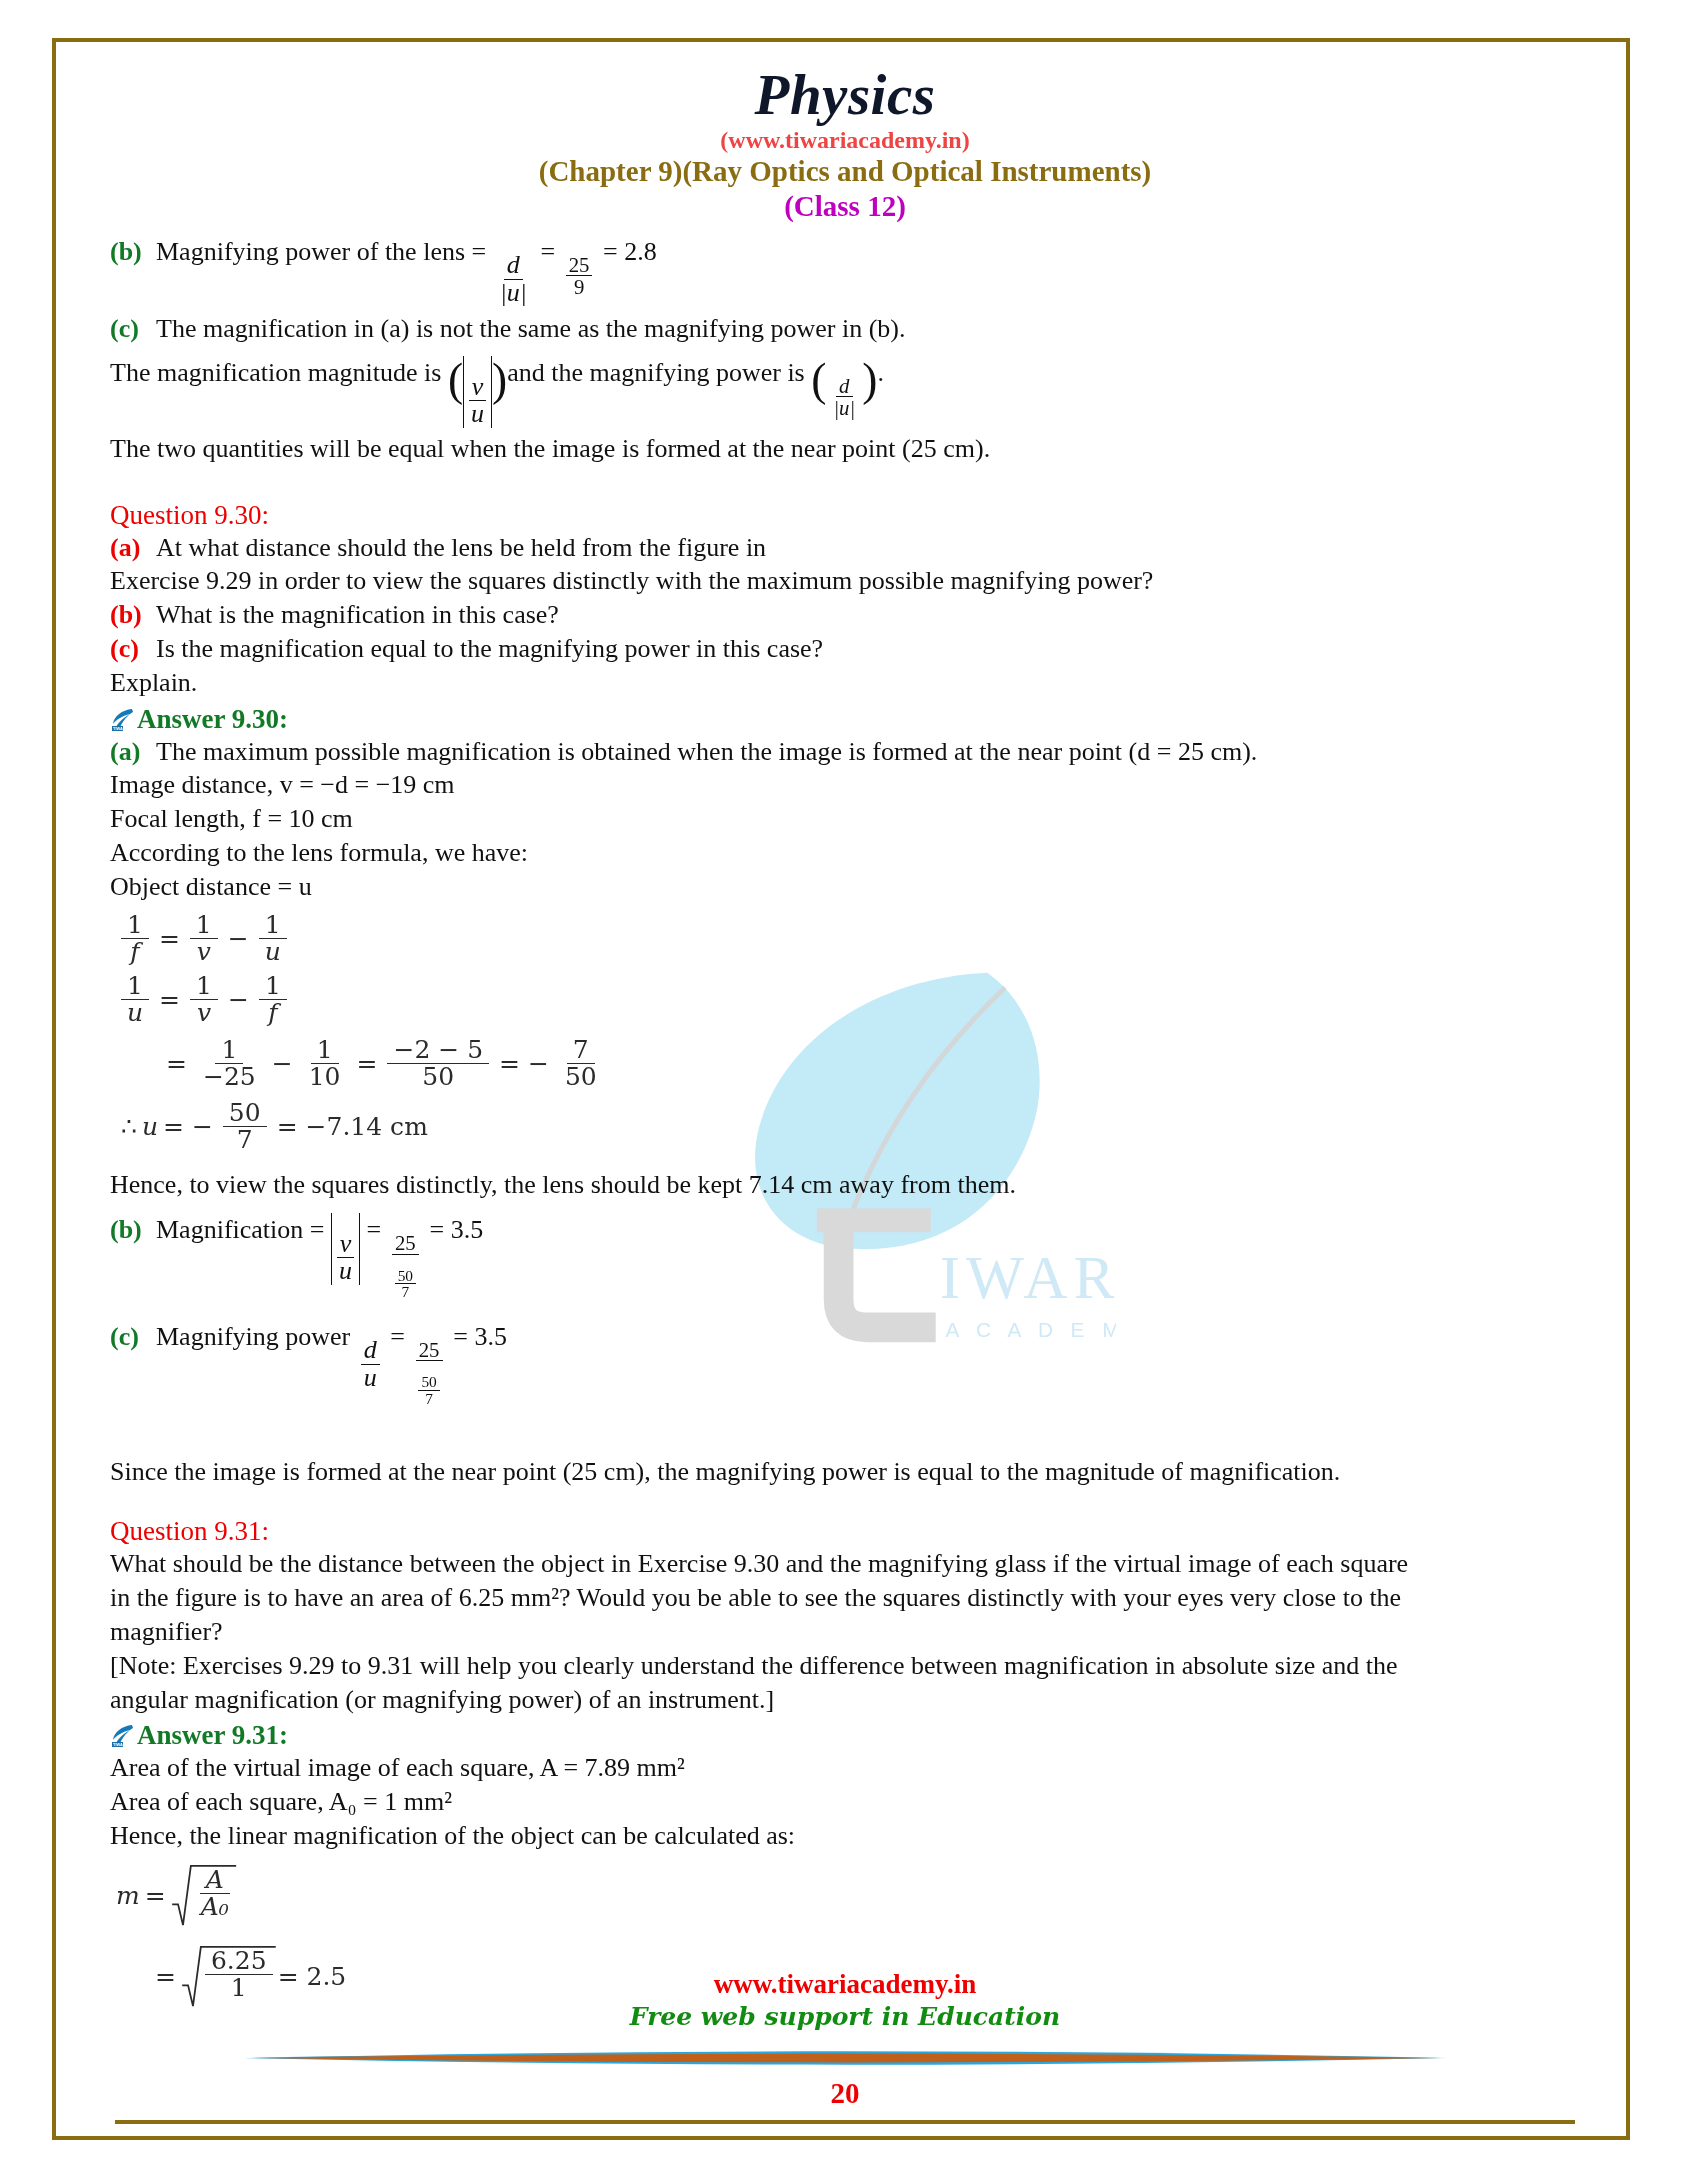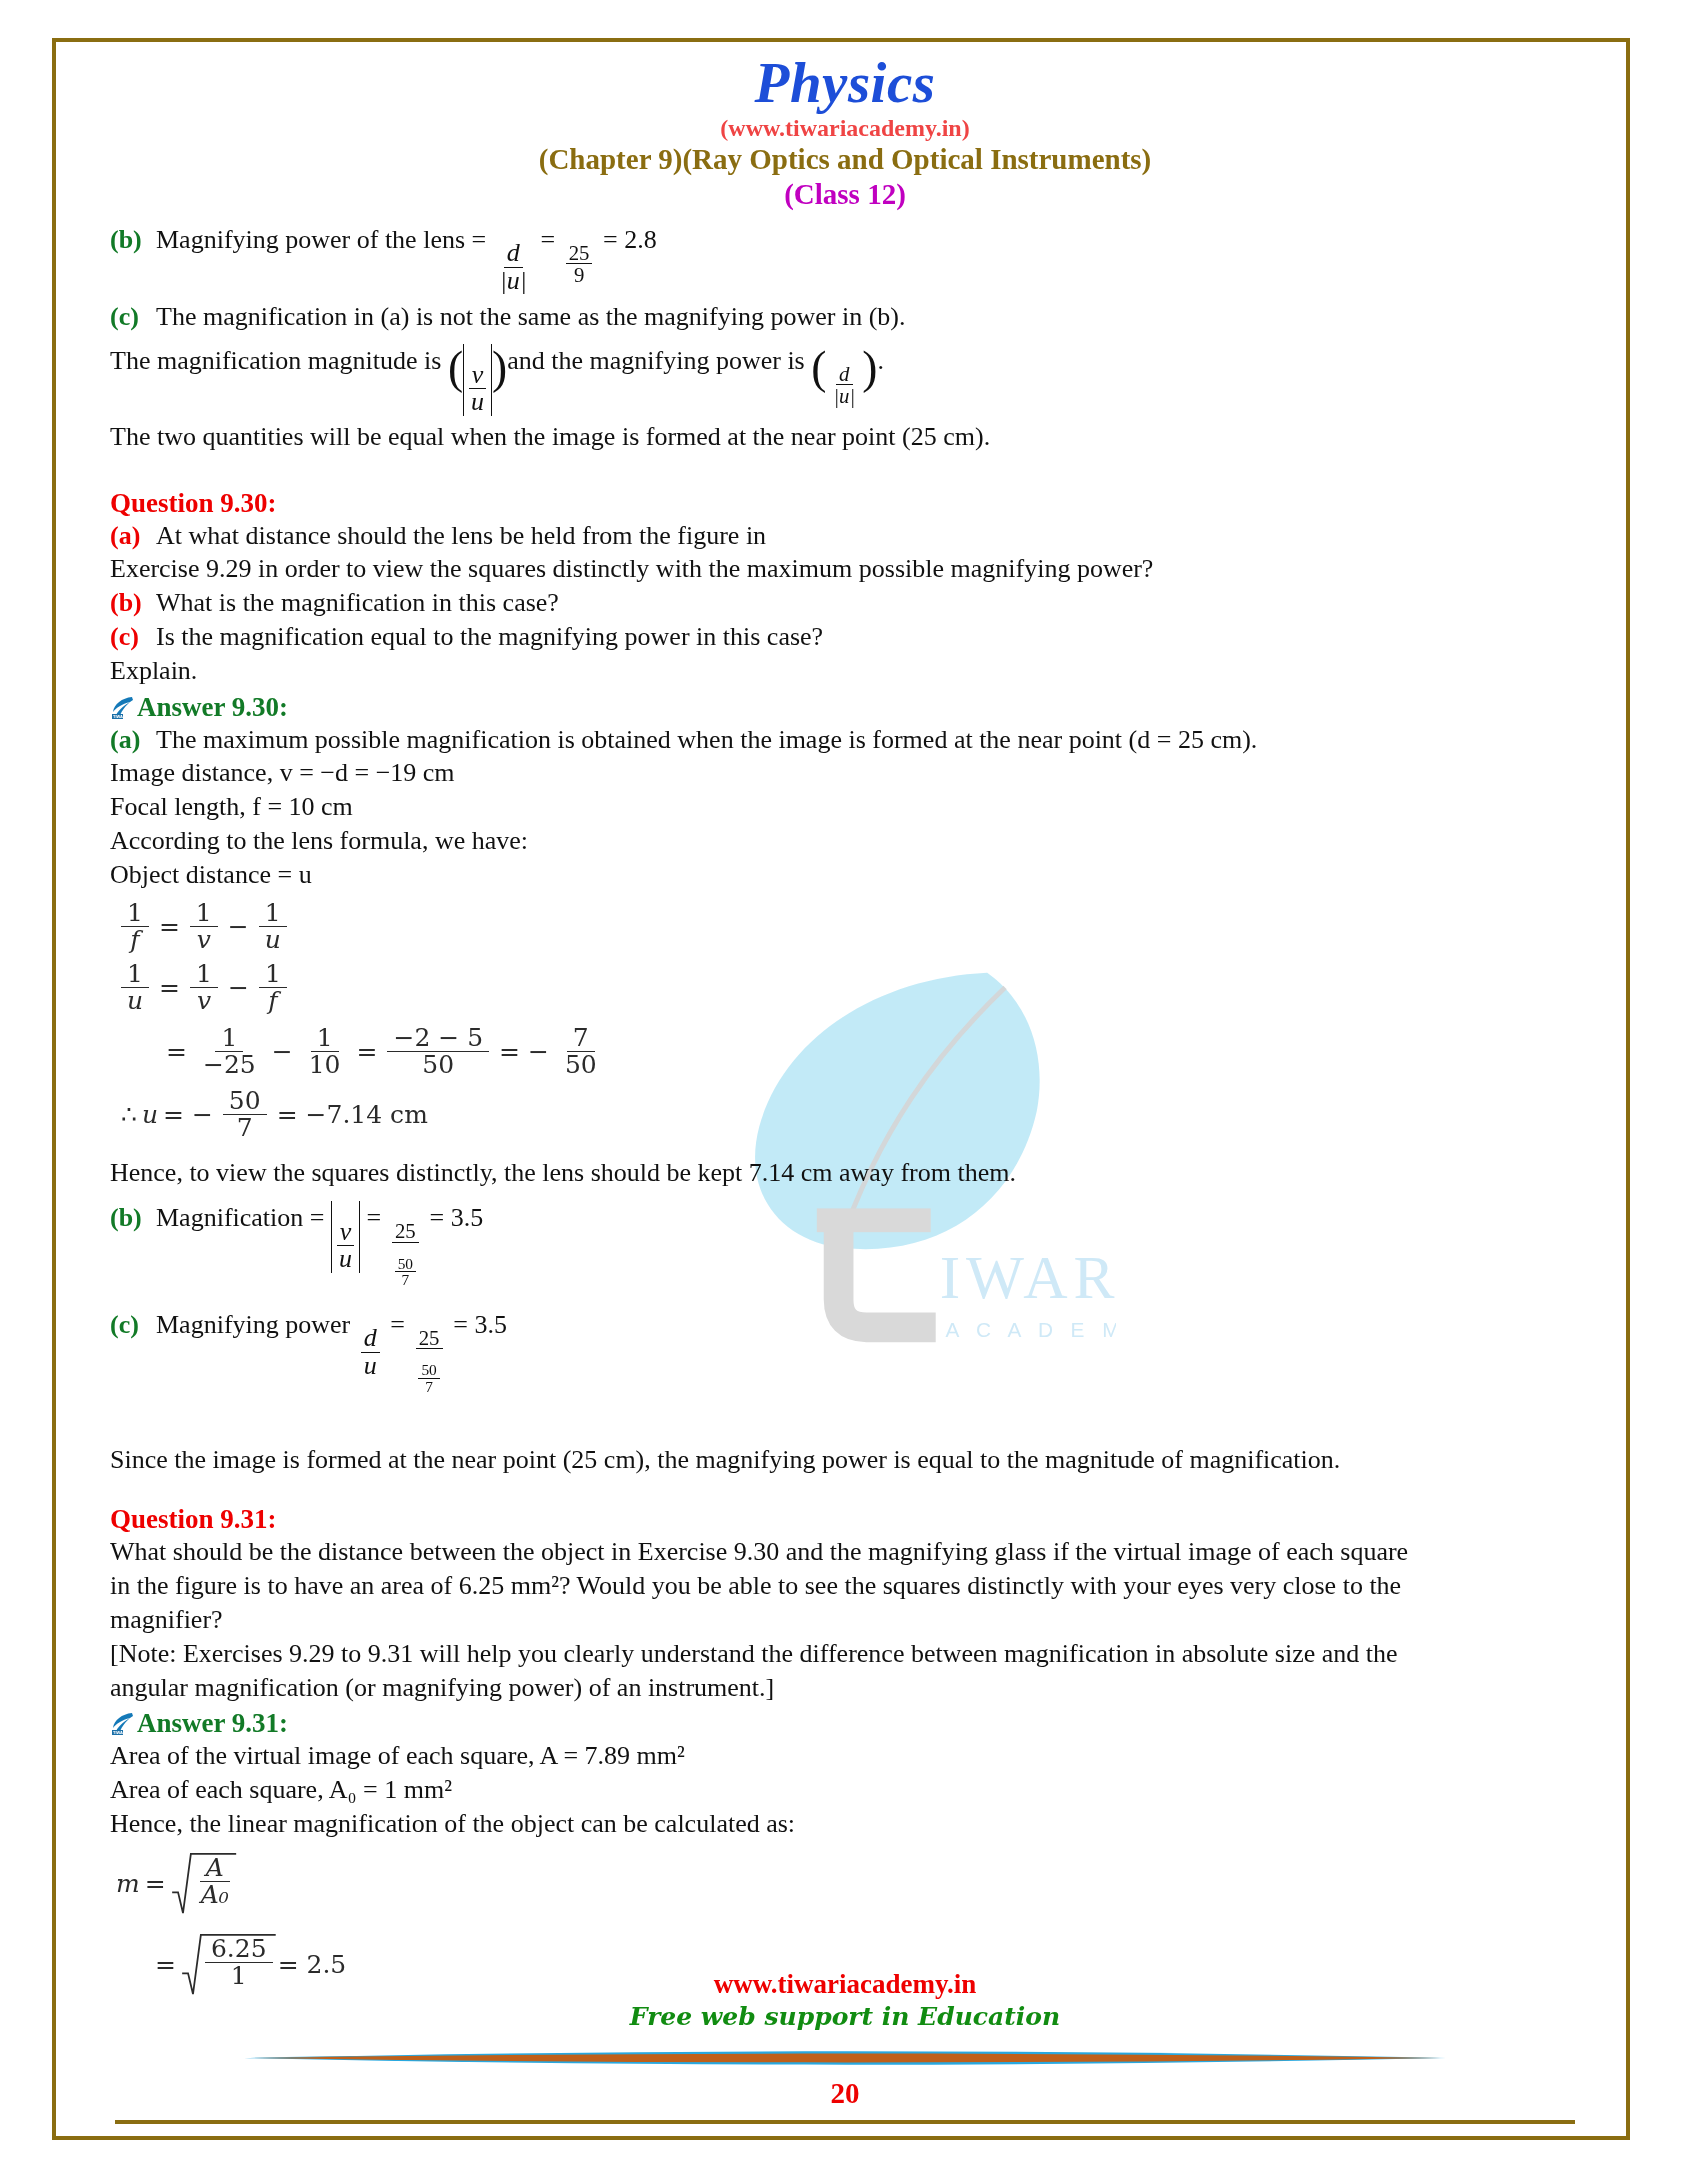--- a/index.html
+++ b/index.html
@@ -47,24 +47,24 @@
   }
   #watermark svg { display:block; width:100%; height:100%; }
 
   
   .hdr { text-align: center; position: relative; z-index: 2; }
   .hdr-title {
     font-family: "Liberation Serif", "DejaVu Serif", serif;
     font-style: italic;
     font-weight: bold;
     font-size: 57px;
-    color: #1d4ed8;
+    color: #0f172a;
     line-height: 1.02;
     letter-spacing: 0.5px;
-    margin-top: 12px;
+    margin-top: 24px;
   }
   .hdr-site {
     font-family: Liberation Serif, serif;
     font-weight: bold;
     font-size: 24px;
     color: #ef4444;
     line-height: 1.18;
     margin-top: 2px;
   }
   .hdr-chapter {
@@ -88,21 +88,21 @@
     font-family: "Liberation Serif", "DejaVu Serif", serif;
     font-size: 26px;
     color: #111111;
     line-height: 1.30;
     white-space: nowrap;
   }
   .lbl-green { color: #127a27; font-weight: bold; }
   .lbl-red   { color: #ee0000; font-weight: bold; }
   .q-head {
     font-family: "Liberation Serif", "DejaVu Serif", serif;
-    font-weight: bold;
+    font-weight: normal;
     font-size: 27px;
     color: #ee0000;
   }
   .a-head {
     font-family: "Liberation Serif", "DejaVu Serif", serif;
     font-weight: bold;
     font-size: 27px;
     color: #127a27;
   }
   .blank { height: 20px; }

